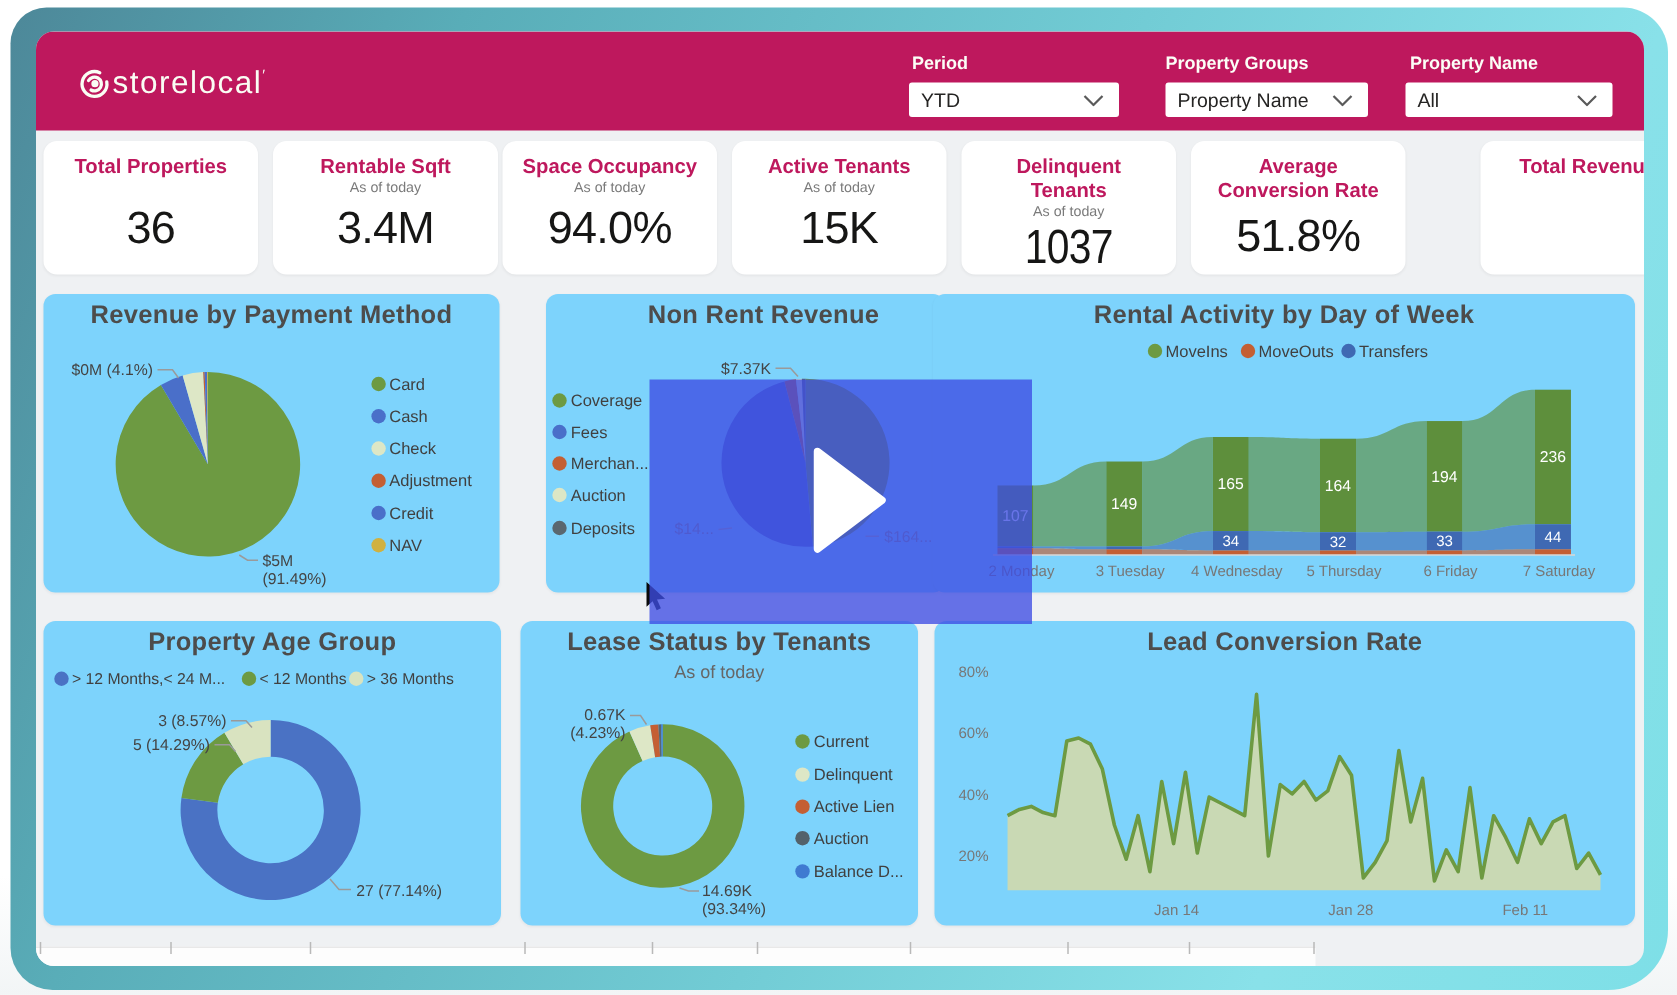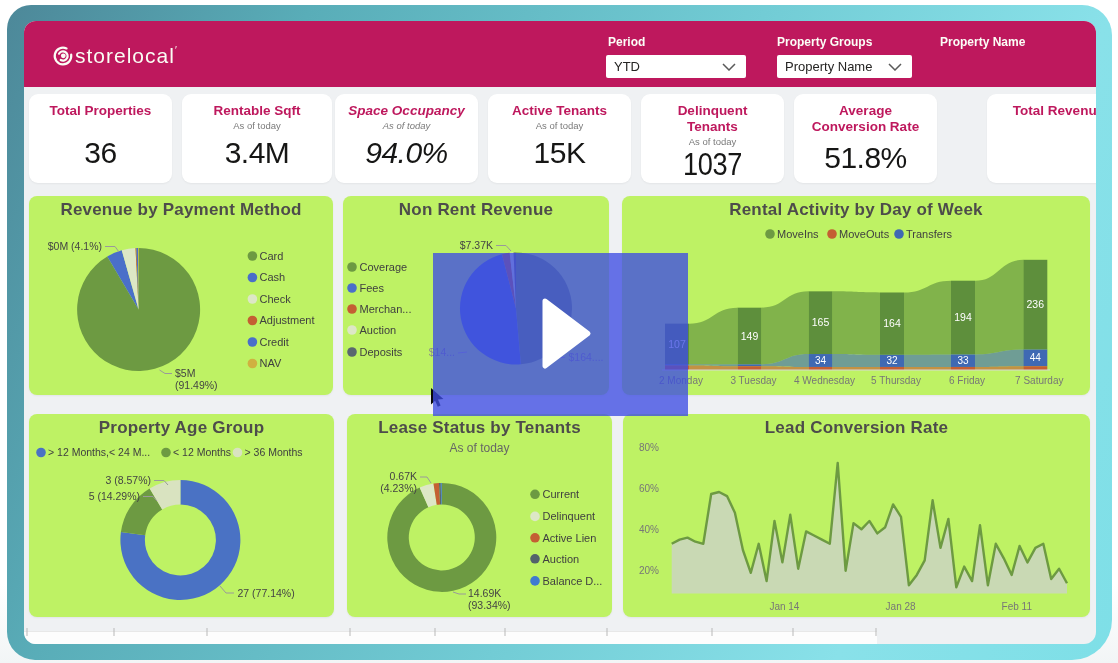--- a/index.html
+++ b/index.html
@@ -14,21 +14,21 @@
 .logotext { position:absolute; left:51px; top:23px; color:#fafdf4; font-size:21px; letter-spacing:1.0px; }
 .ddlab { position:absolute; color:#fcfef7; font-size:12px; font-weight:bold; }
 .ddbox { position:absolute; background:#fff; border-radius:2px; height:23px; font-size:13px; color:#252423;
   padding:4px 0 0 8px; }
 .chev { position:absolute; right:10px; top:8px; }
 .card { position:absolute; top:73px; height:89px; background:#fff; border-radius:9px;
   box-shadow:0 1px 2px rgba(0,0,0,0.05); text-align:center; }
 .card .t { margin-top:9px; font-size:13.5px; font-weight:bold; color:#be185d; line-height:16px; }
 .card .s { font-size:9.5px; color:#7a7a7a; margin-top:1px; }
 .card .v { position:absolute; bottom:15px; width:100%; font-size:30px; line-height:30px; letter-spacing:-0.5px; color:#161615; }
-.panel { position:absolute; background:#bef264; border-radius:8px; box-shadow:0 1px 2px rgba(0,0,0,0.05); }
+.panel { position:absolute; background:#7dd3fc; border-radius:8px; box-shadow:0 1px 2px rgba(0,0,0,0.05); }
 .ptitle { position:absolute; top:4px; width:100%; text-align:center; font-size:17px; font-weight:bold;
   color:#4d4c4b; letter-spacing:0.2px; }
 .psub { position:absolute; top:27px; width:100%; text-align:center; font-size:12px; color:#666; }
 .strip { position:absolute; left:0px; top:610px; width:853px; height:13px; background:#fdfdfd; border-top:1px solid #e8e8e8; }
 .overlay { position:absolute; left:433px; top:253px; width:255px; height:163px; background:rgba(61,77,227,0.78); }
 svg text { font-family:"Liberation Sans", sans-serif; }
 </style></head>
 <body>
 <div id="app">
  <div class="frame">
@@ -44,32 +44,36 @@
      <div class="ddbox" style="left:582px; top:34px; width:140px;">YTD
         <svg class="chev" width="14" height="8" viewBox="0 0 14 8">
               <polyline points="1,1 7,7 13,1" fill="none" stroke="#5a5a5a" stroke-width="1.5"></polyline>
             </svg></div>
      <div class="ddlab" style="left:753px; top:14px;">Property Groups</div>
      <div class="ddbox" style="left:753px; top:34px; width:135px;">Property Name
         <svg class="chev" width="14" height="8" viewBox="0 0 14 8">
               <polyline points="1,1 7,7 13,1" fill="none" stroke="#5a5a5a" stroke-width="1.5"></polyline>
             </svg></div>
      <div class="ddlab" style="left:916px; top:14px;">Property Name</div>
+     <div class="ddbox" style="left:913px; top:34px; width:138px;">All
+        <svg class="chev" width="14" height="8" viewBox="0 0 14 8">
+              <polyline points="1,1 7,7 13,1" fill="none" stroke="#5a5a5a" stroke-width="1.5"></polyline>
+            </svg></div>
    </div>
 
    <div class="card" style="left:5px; width:143px;">
           <div class="t">Total Properties</div>
           <div class="v">36</div>
         </div>
    <div class="card" style="left:158px; width:150px;">
           <div class="t">Rentable Sqft</div>
           <div class="s">As of today</div>
           <div class="v">3.4M</div>
         </div>
-   <div class="card" style="left:311px; width:143px;font-style:italic;">
+   <div class="card" style="left:311px; width:143px;">
           <div class="t">Space Occupancy</div>
           <div class="s">As of today</div>
           <div class="v">94.0%</div>
         </div>
    <div class="card" style="left:464px; width:143px;">
           <div class="t">Active Tenants</div>
           <div class="s">As of today</div>
           <div class="v">15K</div>
         </div>
    <div class="card" style="left:617px; width:143px;">
@@ -106,21 +110,21 @@
 <text x="230.5" y="149.8" font-size="11" fill="#404040">Credit</text>
 <circle cx="223.4" cy="167.5" r="4.8" fill="#d0b140"></circle>
 <text x="230.5" y="171.3" font-size="11" fill="#404040">NAV</text>
 <text x="73" y="54" font-size="10.5" fill="#444" text-anchor="end">$0M (4.1%)</text>
             <polyline points="76,50.5 86,50.5 90,56" fill="none" stroke="#9a9a9a" stroke-width="1"></polyline>
             <text x="146" y="181" font-size="10.5" fill="#444">$5M</text>
             <text x="146" y="193" font-size="10.5" fill="#444">(91.49%)</text>
             <polyline points="130.5,174 136,177.5 143,177.5" fill="none" stroke="#9a9a9a" stroke-width="1"></polyline>
      </svg>
    </div>
-   <div class="panel" style="left:319px; top:175px; width:266px; height:199px;">
+   <div class="panel" style="left:340px; top:175px; width:266px; height:199px;padding-left:12px;">
      <div class="ptitle">Non Rent Revenue</div>
      <svg width="266" height="199" style="position:absolute;left:0;top:0;">
 <path d="M173.0,112.5 L173.00,56.50 A56,56 0 0 1 177.88,168.29 Z" fill="#6d9a42"></path>
 <path d="M173.0,112.5 L177.88,168.29 A56,56 0 0 1 158.98,58.28 Z" fill="#4a6fc9"></path>
 <path d="M173.0,112.5 L158.98,58.28 A56,56 0 0 1 166.66,56.86 Z" fill="#c45f33"></path>
 <path d="M173.0,112.5 L166.66,56.86 A56,56 0 0 1 170.56,56.55 Z" fill="#dde7c6"></path>
 <path d="M173.0,112.5 L170.56,56.55 A56,56 0 0 1 173.00,56.50 Z" fill="#5a676f"></path>
 <circle cx="9" cy="71" r="4.8" fill="#6d9a42"></circle>
 <text x="16.5" y="74.8" font-size="11" fill="#404040">Coverage</text>
 <circle cx="9" cy="92" r="4.8" fill="#4a6fc9"></circle>

